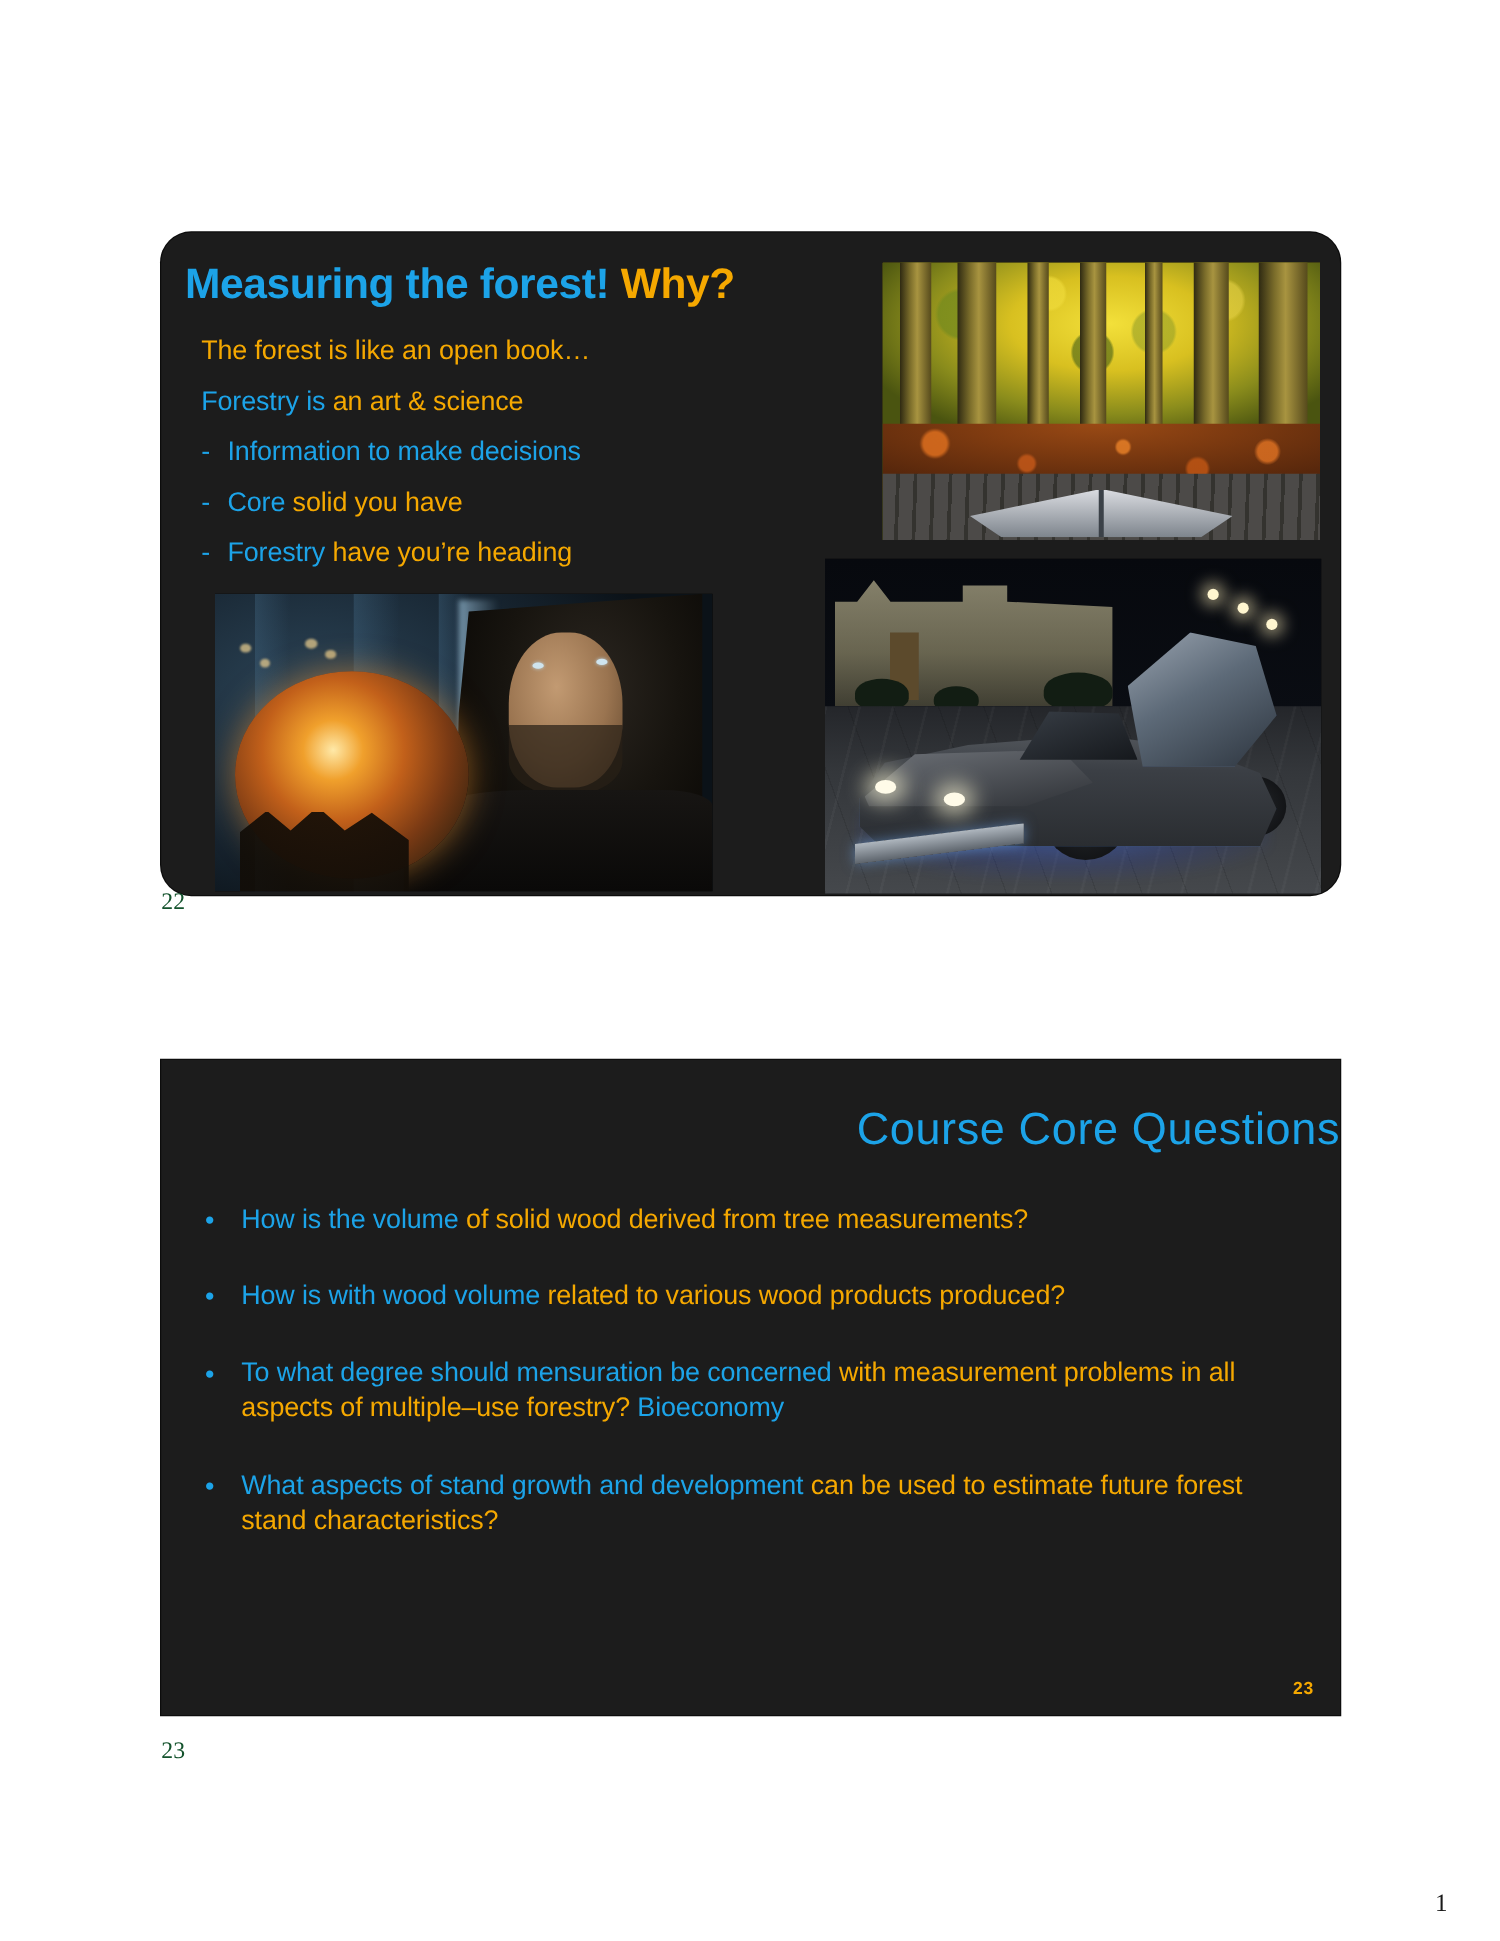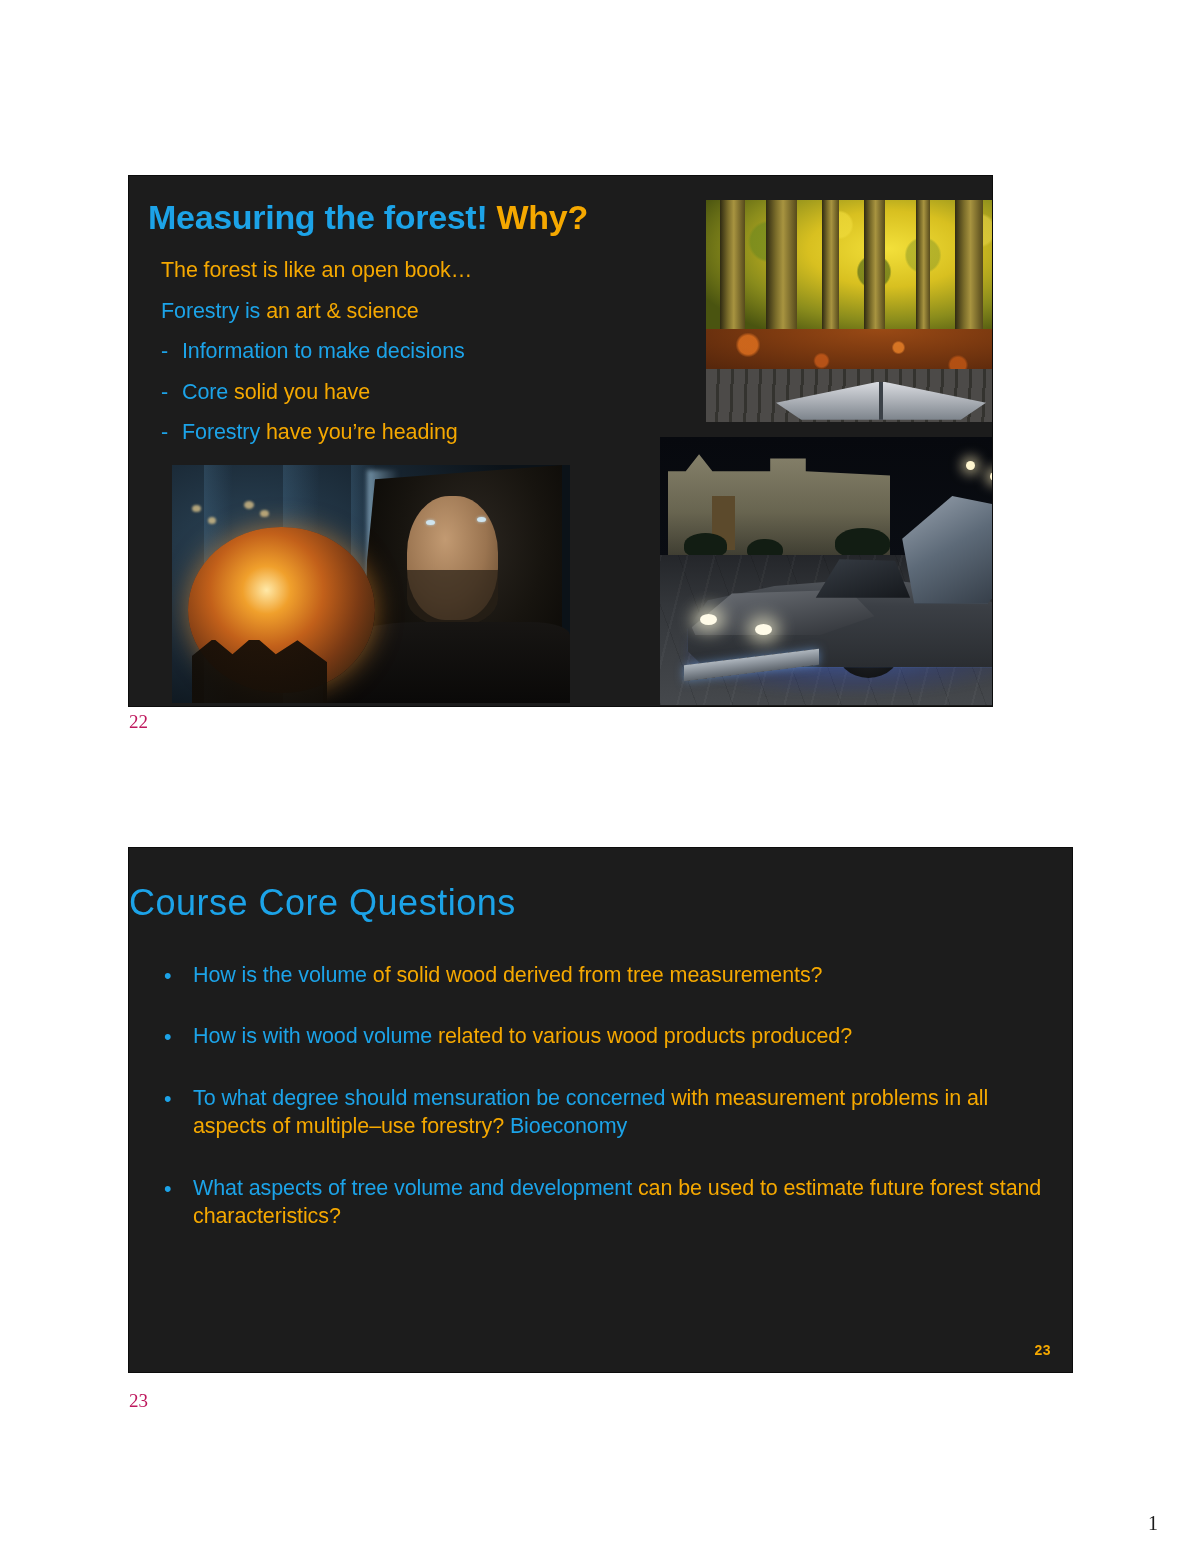--- a/index.html
+++ b/index.html
@@ -27,35 +27,36 @@
     bottom: 18px;
     font-family: "Liberation Serif", serif;
     font-size: 20px;
     color: #1a1a1a;
     letter-spacing: 0;
   }
   .slide-caption {
     position: absolute;
     font-family: "Liberation Serif", serif;
     font-size: 19px;
-    color: #be185d;
+    color: #14532d;
   }
 
   
   .slide {
     position: absolute;
     background: #1c1c1c;
     overflow: hidden;
     box-shadow: 0 0 0 1px #0c0c0c;
   }
   #slide-1 {
     left: 129px;
-    top: 176px;
-    width: 863px;
+    top: 186px;
+    width: 943px;
     height: 530px;
+    border-radius: 24px;
   }
   #slide-2 {
     left: 129px;
     top: 848px;
     width: 943px;
     height: 524px;
   }
 
   
   .blue { color: #1ca3e8; }
@@ -404,21 +405,21 @@
     background: linear-gradient(#aeb6be, #5d646c);
     transform: skewY(-7deg);
     box-shadow: 0 0 10px rgba(120,180,255,.5);
   }
 
   
   .s2-title {
     position: absolute;
     left: 0; right: 0;
     top: 34px;
-    text-align: left;
+    text-align: right;
     font-size: 36px;
     letter-spacing: 0.5px;
   }
   .s2-body {
     position: absolute;
     left: 30px;
     top: 113px;
     right: 28px;
   }
   .s2-item {
@@ -564,21 +565,21 @@
 
       <div class="s2-item">
         <span class="s2-bullet blue">•</span>
         <span class="blue">To what degree should mensuration be concerned</span>
         <span class="yellow">with measurement problems in all aspects of multiple–use forestry?</span>
         <span class="blue">Bioeconomy</span>
       </div>
 
       <div class="s2-item">
         <span class="s2-bullet blue">•</span>
-        <span class="blue">What aspects of tree volume and development</span>
+        <span class="blue">What aspects of stand growth and development</span>
         <span class="yellow">can be used to estimate future forest stand characteristics?</span>
       </div>
     </div>
 
     <div class="s2-slide-number yellow">23</div>
   </div>
 
   <div class="slide-caption" style="left:129px; top:1390px;">23</div>
 
   <div class="page-number-corner">1</div>

